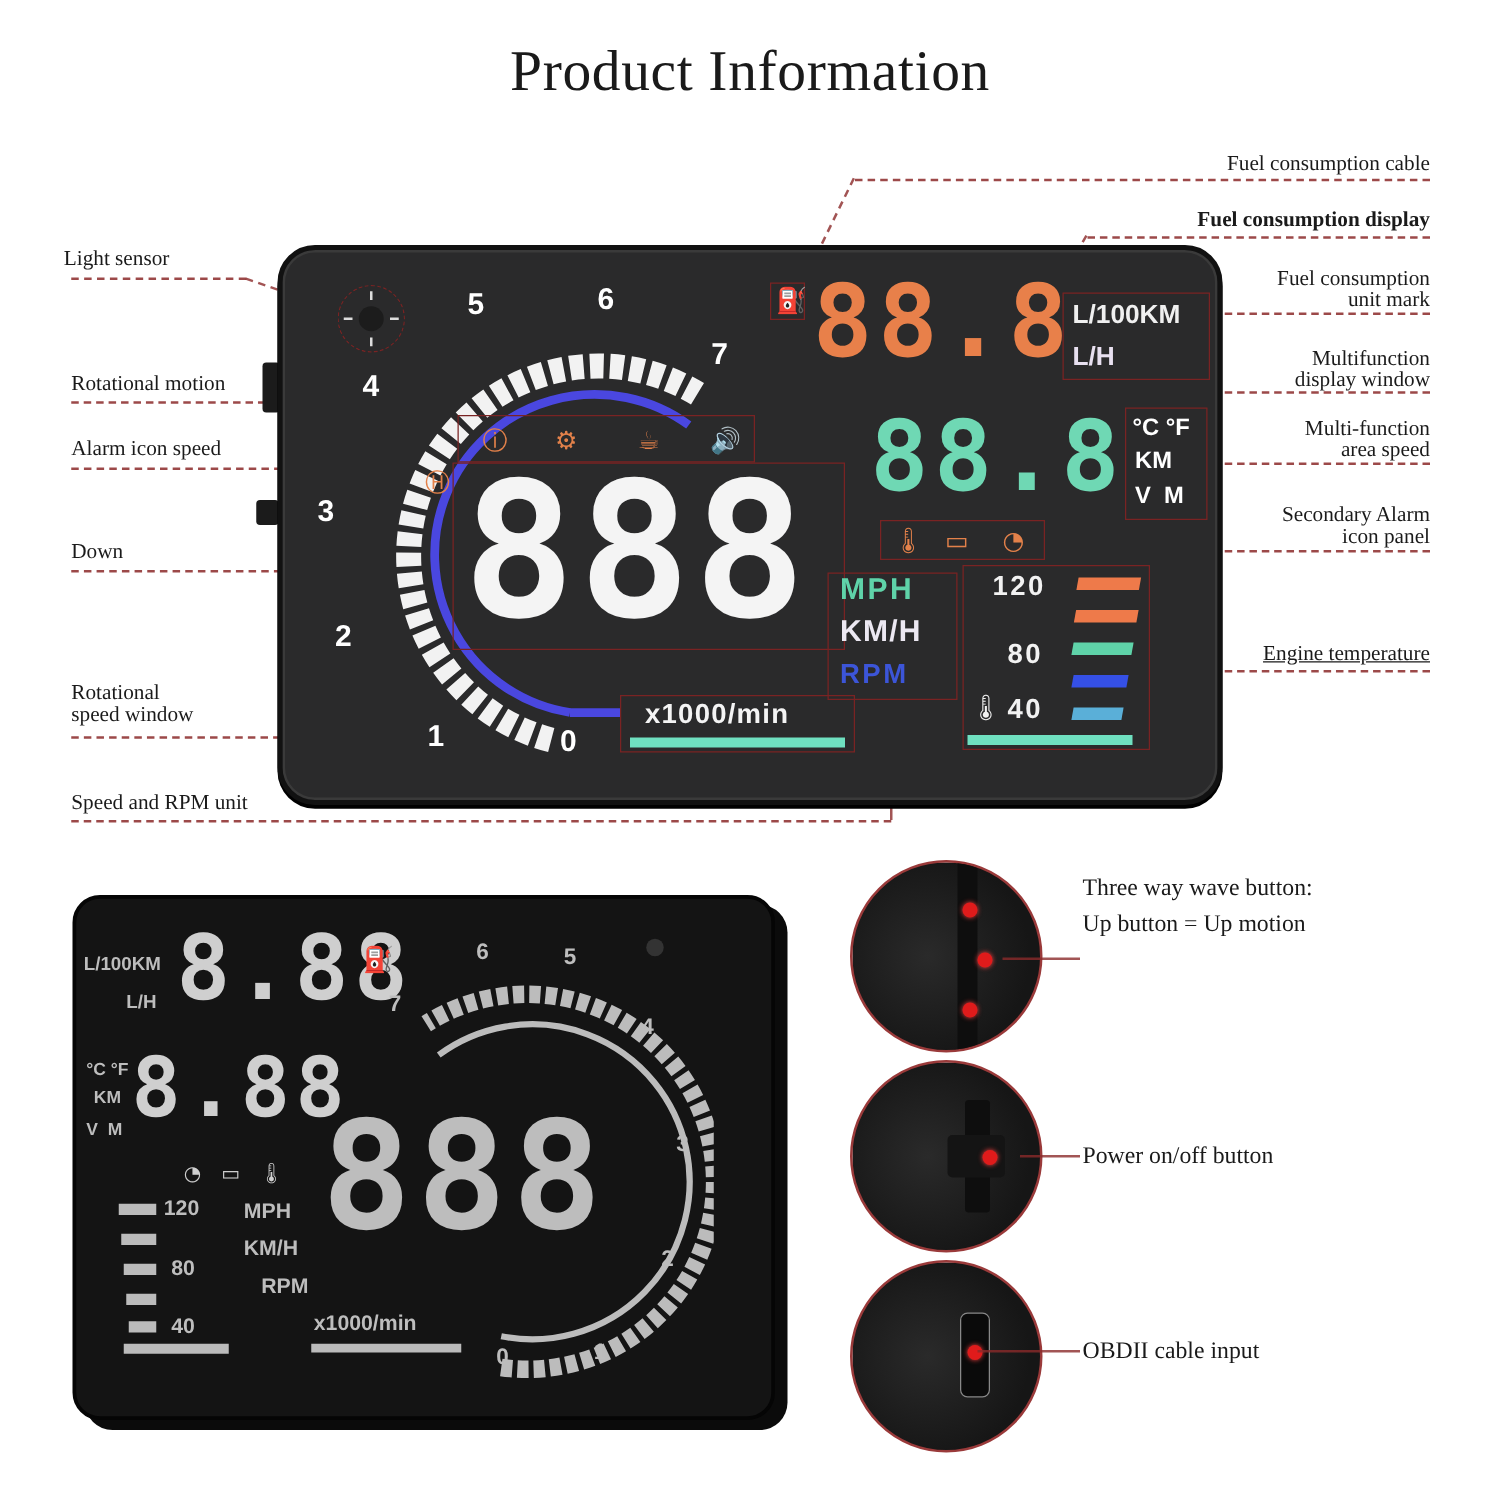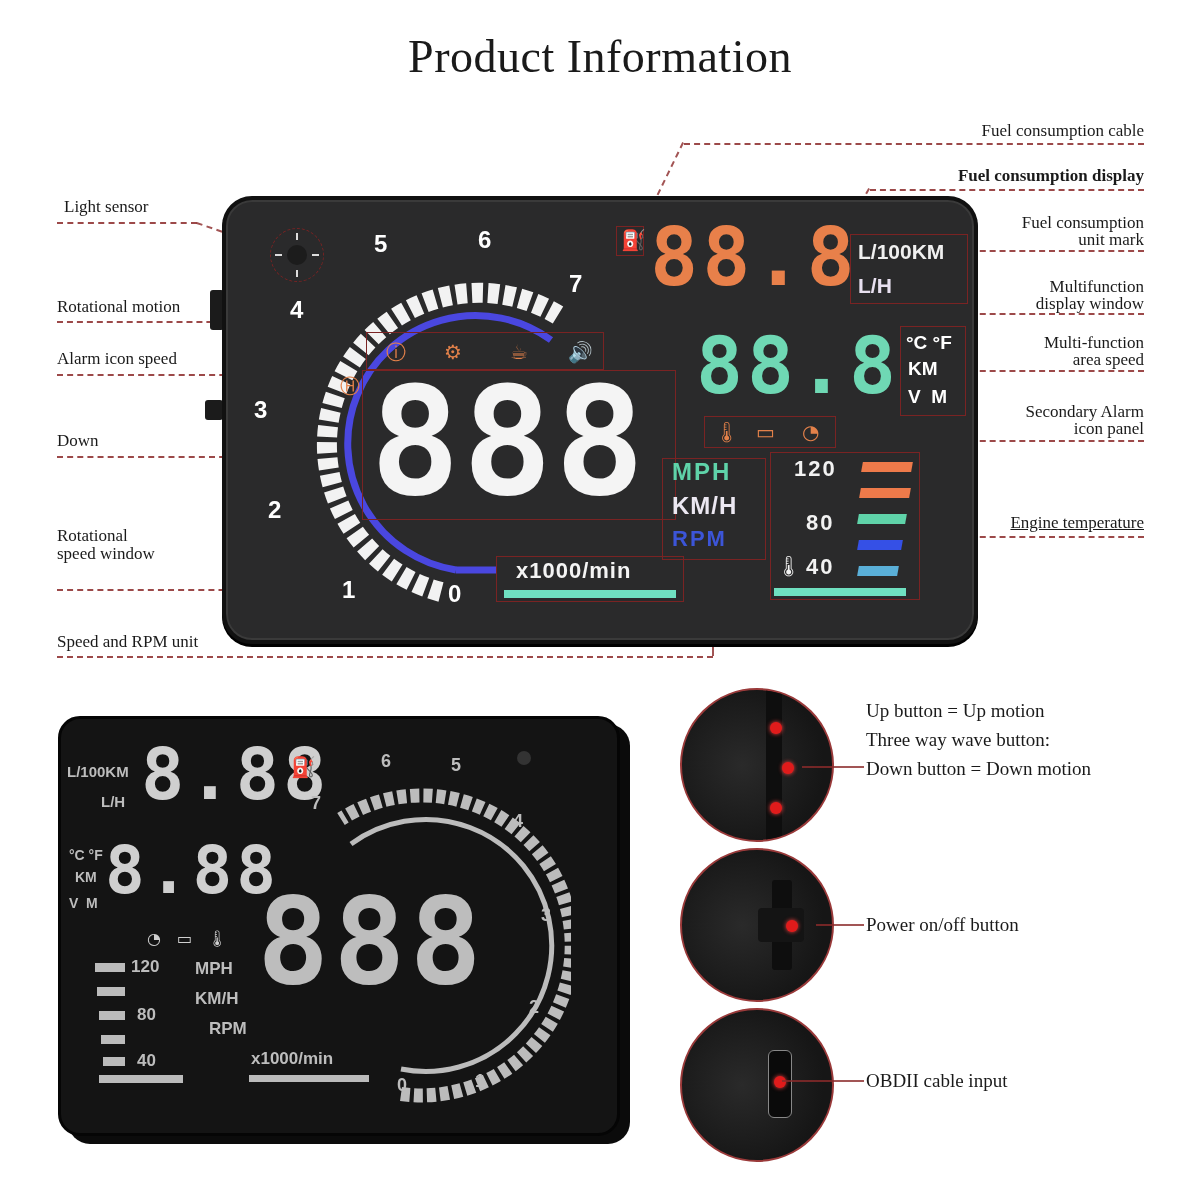--- a/index.html
+++ b/index.html
@@ -33,34 +33,34 @@
             background:radial-gradient(circle at 40% 50%, #2a2a2a 0%, #161616 70%); overflow:hidden; }
   .reddot { position:absolute; width:12px; height:12px; border-radius:50%; background:#e01b1b;
             box-shadow:0 0 4px #ff4040; }
   .info { font-size:19px; line-height:29px; white-space:nowrap; }
 </style>
 </head>
 <body>
 
 <div class="abs title">Product Information</div>
 
-<div class="abs lbl" style="left:64px;top:198px;">Light sensor</div>
+<div class="abs lbl" style="left:51px;top:198px;">Light sensor</div>
 <div class="dash" style="left:57px;top:222px;width:140px;"></div>
 <div class="diag" style="left:197px;top:222px;width:100px;transform:rotate(19deg);"></div>
 
 <div class="abs lbl" style="left:57px;top:298px;">Rotational motion</div>
 <div class="dash" style="left:57px;top:321px;width:245px;"></div>
 
 <div class="abs lbl" style="left:57px;top:350px;">Alarm icon speed</div>
 <div class="dash" style="left:57px;top:374px;width:290px;"></div>
 
 <div class="abs lbl" style="left:57px;top:432px;">Down</div>
 <div class="dash" style="left:57px;top:456px;width:310px;"></div>
 
-<div class="abs lbl" style="left:57px;top:527px;">
+<div class="abs lbl" style="left:57px;top:545px;">
   <div>Rotational</div>
   <div>speed window</div>
 </div>
 <div class="dash" style="left:57px;top:589px;width:440px;"></div>
 
 <div class="abs lbl" style="left:57px;top:633px;">Speed and RPM unit</div>
 <div class="dash" style="left:57px;top:656px;width:656px;"></div>
 <div class="vline" style="left:712px;top:500px;height:156px;"></div>
 
 <div class="abs lbl r" style="right:56px;top:122px;">Fuel consumption cable</div>
@@ -249,18 +249,17 @@
 </div>
 <div class="hline" style="left:816px;top:924px;width:48px;"></div>
 
 <div class="circle" style="left:680px;top:1008px;">
   <div class="abs" style="left:86px;top:40px;width:22px;height:66px;background:#0a0a0a;border-radius:6px;border:1.5px solid #888;"></div>
   <div class="reddot" style="left:92px;top:66px;"></div>
 </div>
 <div class="hline" style="left:782px;top:1080px;width:82px;"></div>
 
 <div class="abs info" style="left:866px;top:696px;">
+  <div>Three way wave button:</div>
   <div>Up button = Up motion</div>
-  <div>Three way wave button:</div>
-  <div>Down button = Down motion</div>
 </div>
 <div class="abs info" style="left:866px;top:910px;">Power on/off button</div>
 <div class="abs info" style="left:866px;top:1066px;">OBDII cable input</div>
 
 </body></html>

